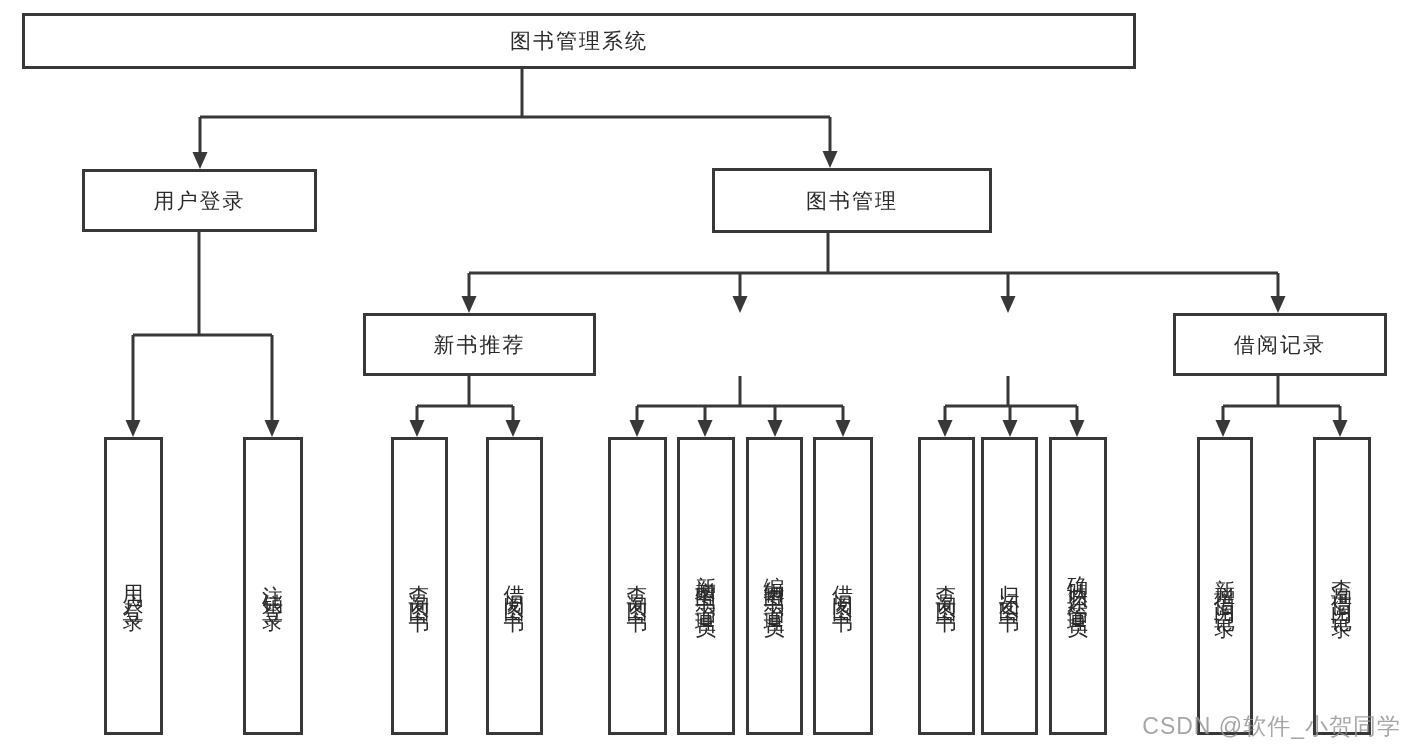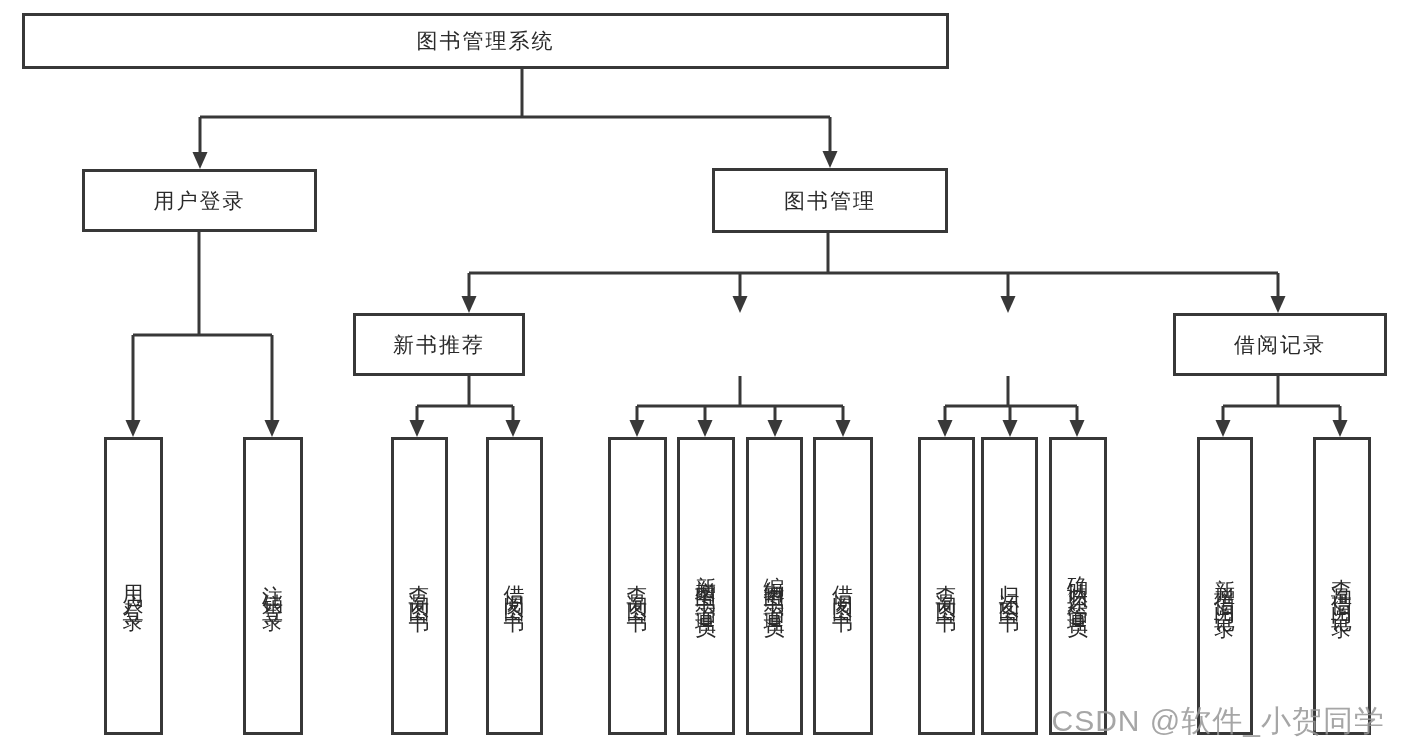--- a/index.html
+++ b/index.html
@@ -41,22 +41,22 @@
     fill:none;
     stroke:var(--line,#383838);
     stroke-width:3;
   }
   .arrowhead{
     fill:var(--line,#383838);
     stroke:none;
   }
   #watermark{
     position:absolute;
-    right:20px;bottom:5px;
-    font-size:30px;
+    right:4px;bottom:5px;
+    font-size:23px;
     color:rgba(150,150,150,0.85);
     letter-spacing:1px;
     white-space:nowrap;
     z-index:5;
   }
 </style>
 </head>
 <body>
 
 <div id="stage" style="--line: #383838;">
@@ -117,32 +117,32 @@
       <path d="M1010 406 L1010 429" class="rail"></path>
       <path d="M1002.5 420 L1017.5 420 L1010 437 Z" class="arrowhead"></path>
       <path d="M1077 406 L1077 429" class="rail"></path>
       <path d="M1069.5 420 L1084.5 420 L1077 437 Z" class="arrowhead"></path>
       <path d="M1223 406 L1223 429" class="rail"></path>
       <path d="M1215.5 420 L1230.5 420 L1223 437 Z" class="arrowhead"></path>
       <path d="M1340 406 L1340 429" class="rail"></path>
       <path d="M1332.5 420 L1347.5 420 L1340 437 Z" class="arrowhead"></path>
     </svg>
 
-  <div class="box" style="left:22px;top:13px;width:927px;height:56px">
+  <div class="box" style="left:22px;top:13px;width:1114px;height:56px">
     <span class="hlabel">图书管理系统</span>
   </div>
 
   <div class="box" style="left:82px;top:169px;width:235px;height:63px">
     <span class="hlabel">用户登录</span>
   </div>
-  <div class="box" style="left:712px;top:168px;width:236px;height:65px">
+  <div class="box" style="left:712px;top:168px;width:280px;height:65px">
     <span class="hlabel">图书管理</span>
   </div>
 
-  <div class="box" style="left:353px;top:313px;width:172px;height:63px">
+  <div class="box" style="left:363px;top:313px;width:233px;height:63px">
     <span class="hlabel">新书推荐</span>
   </div>
   <div class="box" style="left:1173px;top:313px;width:214px;height:63px">
     <span class="hlabel">借阅记录</span>
   </div>
 
   <div class="box" style="left:104px;top:437px;width:59px;height:298px">
     <span class="vtext">用户登录</span>
   </div>
   <div class="box" style="left:243px;top:437px;width:60px;height:298px">

